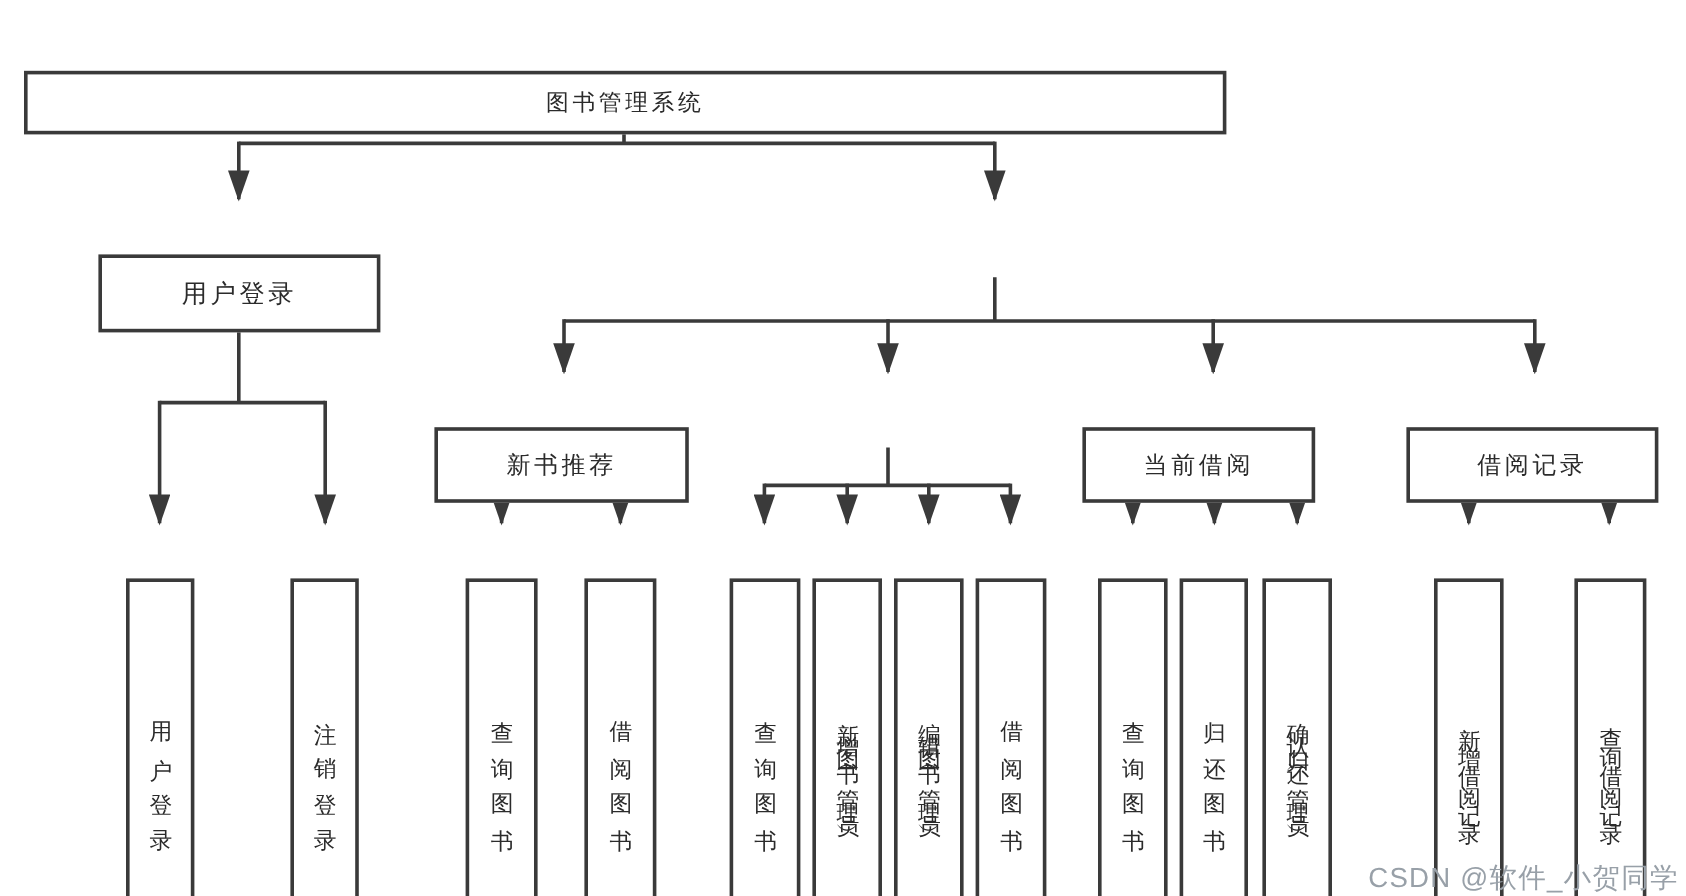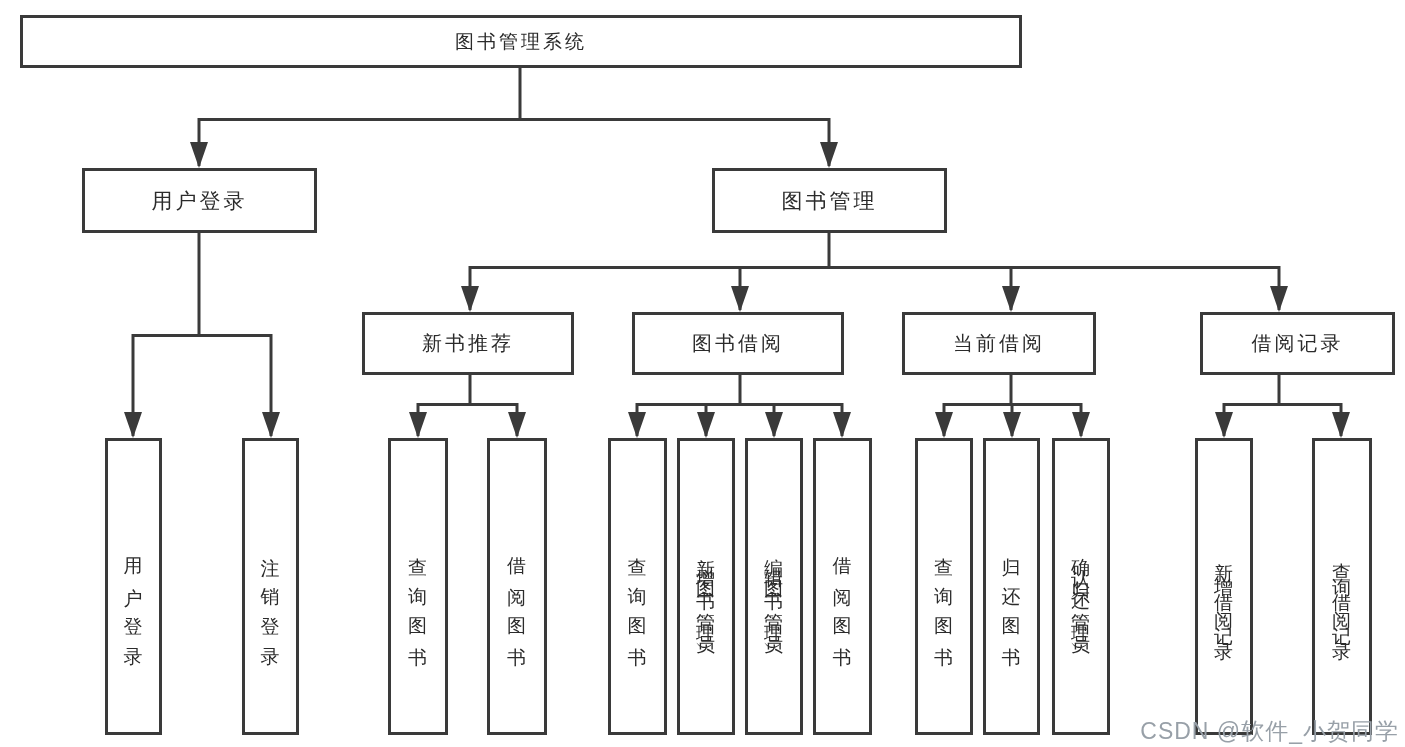--- a/index.html
+++ b/index.html
@@ -10,20 +10,21 @@
   }
   html,body{margin:0;padding:0;background:var(--bg);}
   body{font-family:"Liberation Sans","DejaVu Sans",sans-serif;}
   .canvas{position:relative;width:1405px;height:747px;background:var(--bg);overflow:hidden;}
   .canvas svg{position:absolute;left:0;top:0;pointer-events:none;}
   .box{
     position:absolute;box-sizing:border-box;background:#fff;
     border:3px solid var(--line);
     display:flex;align-items:center;justify-content:center;
     color:var(--text);
+    margin-top:44px;
   }
   .root-box{left:20px;top:15px;width:1002px;height:53px;font-size:19px;letter-spacing:3px;}
   .l2{width:235px;height:65px;top:168px;font-size:21px;letter-spacing:3px;}
   .l3{width:212px;height:63px;top:312px;font-size:20px;letter-spacing:3px;}
   .leaf{top:438px;height:297px;font-size:19px;}
   .leaf .v{
     writing-mode:vertical-rl;text-orientation:mixed;
     color:var(--text);line-height:1;
   }
   .sp4{letter-spacing:30px;margin-bottom:-30px;}
@@ -82,34 +83,28 @@
     </g>
   </svg>
 
   <div class="box root-box">
     <span>图书管理系统</span>
   </div>
 
   <div class="box l2" style="left:82px">
     <span>用户登录</span>
   </div>
-  <div class="box l2" style="left:712px">
-    <span>图书管理</span>
-  </div>
 
   <div class="box l3" style="left:362px">
     <span>新书推荐</span>
   </div>
-  <div class="box l3" style="left:632px">
-    <span>图书借阅</span>
-  </div>
   <div class="box l3" style="left:902px;width:194px">
     <span>当前借阅</span>
   </div>
-  <div class="box l3" style="left:1200px;width:195px">
+  <div class="box l3" style="left:1172px;width:210px">
     <span>借阅记录</span>
   </div>
 
   <div class="box leaf" style="left:105px;width:57px">
     <span class="v sp4">用户登录</span>
   </div>
   <div class="box leaf" style="left:242px;width:57px">
     <span class="v sp4">注销登录</span>
   </div>
 

